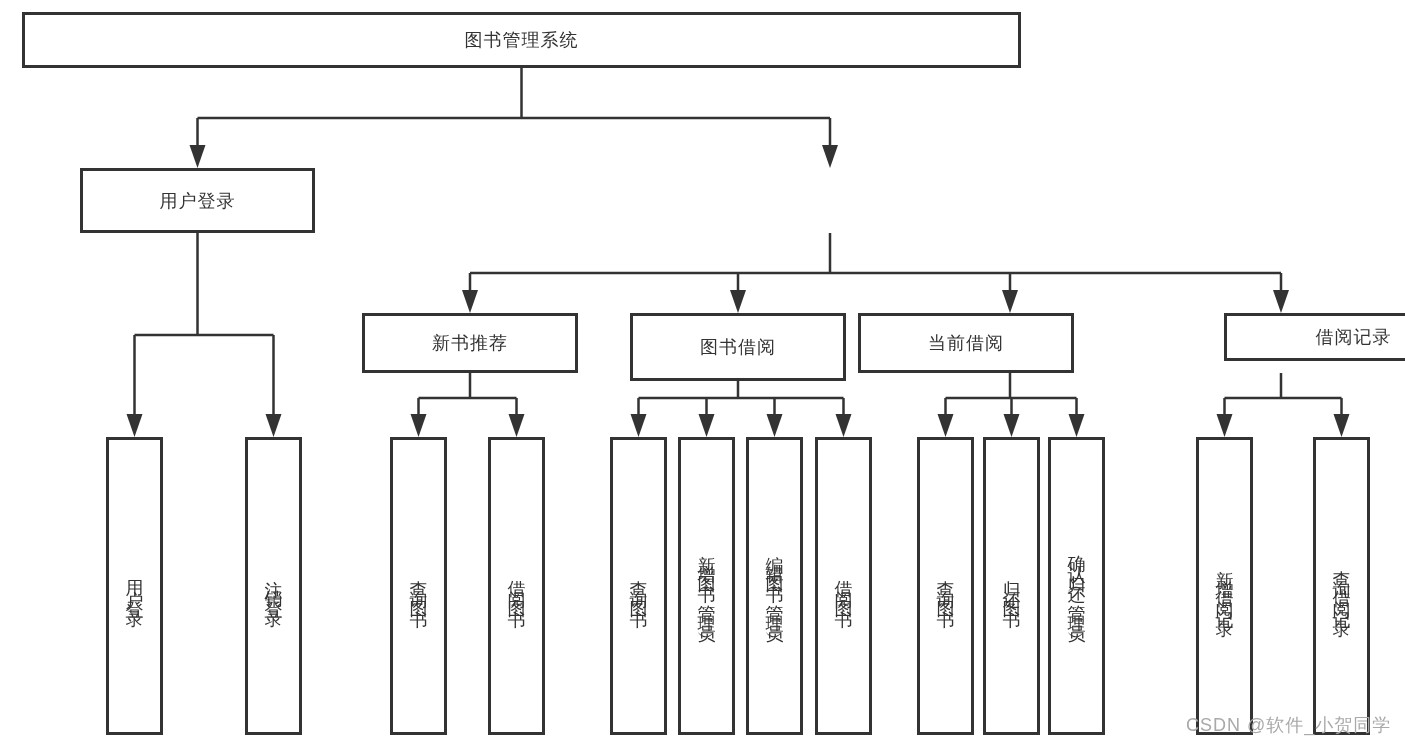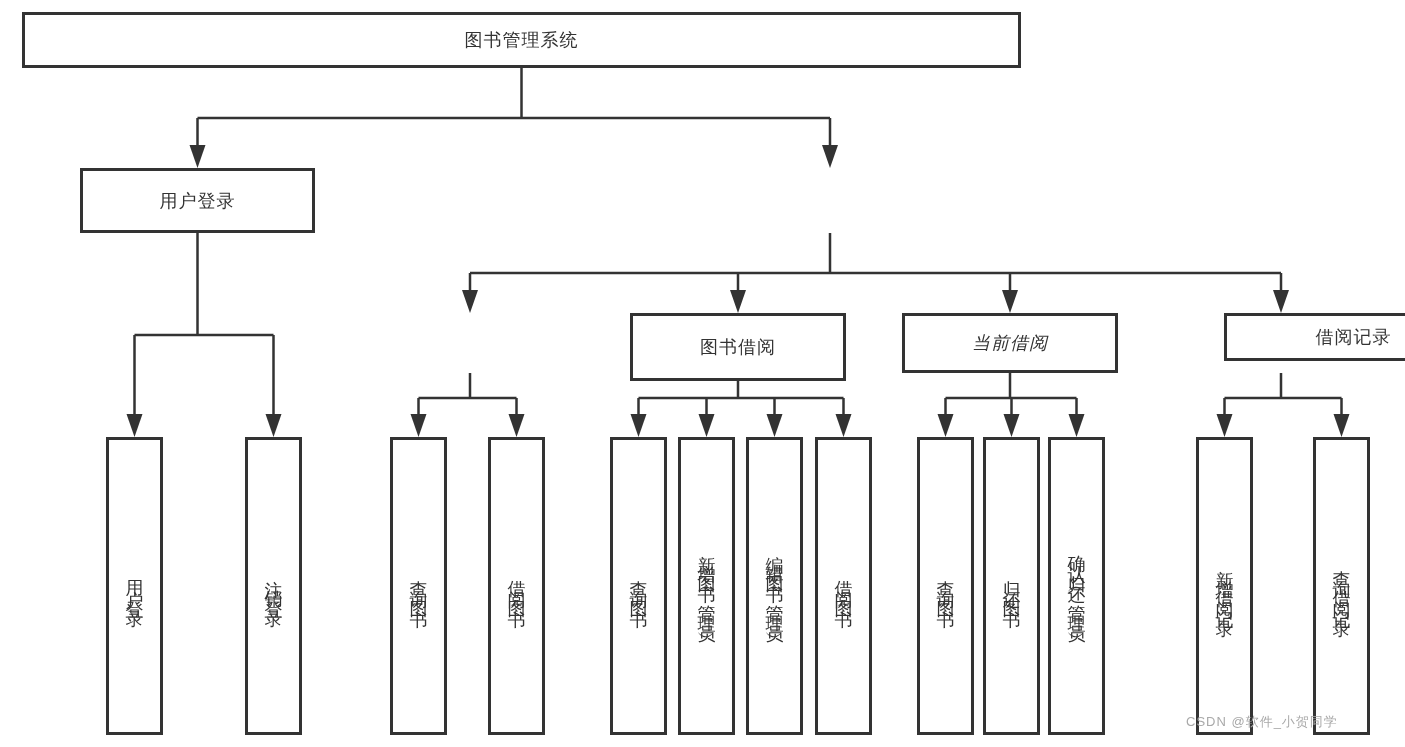--- a/index.html
+++ b/index.html
@@ -33,21 +33,21 @@
     writing-mode: vertical-rl;
     letter-spacing: 10px;
     font-size: 18px;
     white-space: normal;
     line-height: 1;
   }
   .watermark {
     position: absolute;
     left: 1186px;
     top: 713px;
-    font-size: 13px;
+    font-size: 18px;
     color: #a9a9a9;
     letter-spacing: 1px;
     z-index: 5;
     white-space: nowrap;
   }
 </style>
 </head>
 <body>
 
 <div class="stage">
@@ -89,22 +89,23 @@
       <polygon points="1068.5,414 1084.5,414 1076.5,437"></polygon>
       <polygon points="1216.5,414 1232.5,414 1224.5,437"></polygon>
       <polygon points="1333.5,414 1349.5,414 1341.5,437"></polygon>
     </g>
   </svg>
 
   <div class="node" style="left:22px; top:12px; width:999px; height:56px;">图书管理系统</div>
 
   <div class="node" style="left:80px; top:168px; width:235px; height:65px;">用户登录</div>
 
+  <div class="node" style="left:362px; top:313px; width:216px; height:60px;">新书推荐</div>
   <div class="node" style="left:630px; top:313px; width:216px; height:68px;">图书借阅</div>
-  <div class="node" style="left:902px; top:313px; width:216px; height:60px;font-style:italic;">当前借阅</div>
+  <div class="node" style="left:858px; top:313px; width:216px; height:60px;">当前借阅</div>
   <div class="node" style="left:1224px; top:313px; width:216px; height:48px;padding-left:43px;">借阅记录</div>
 
   <div class="node vert" style="left:106px; top:437px; width:57px; height:298px;">用户登录</div>
   <div class="node vert" style="left:245px; top:437px; width:57px; height:298px;">注销登录</div>
 
   <div class="node vert" style="left:390px; top:437px; width:57px; height:298px;">查询图书</div>
   <div class="node vert" style="left:488px; top:437px; width:57px; height:298px;">借阅图书</div>
 
   <div class="node vert" style="left:610px; top:437px; width:57px; height:298px;">查询图书</div>
   <div class="node vert" style="left:678px; top:437px; width:57px; height:298px;">新增图书（管理员）</div>

